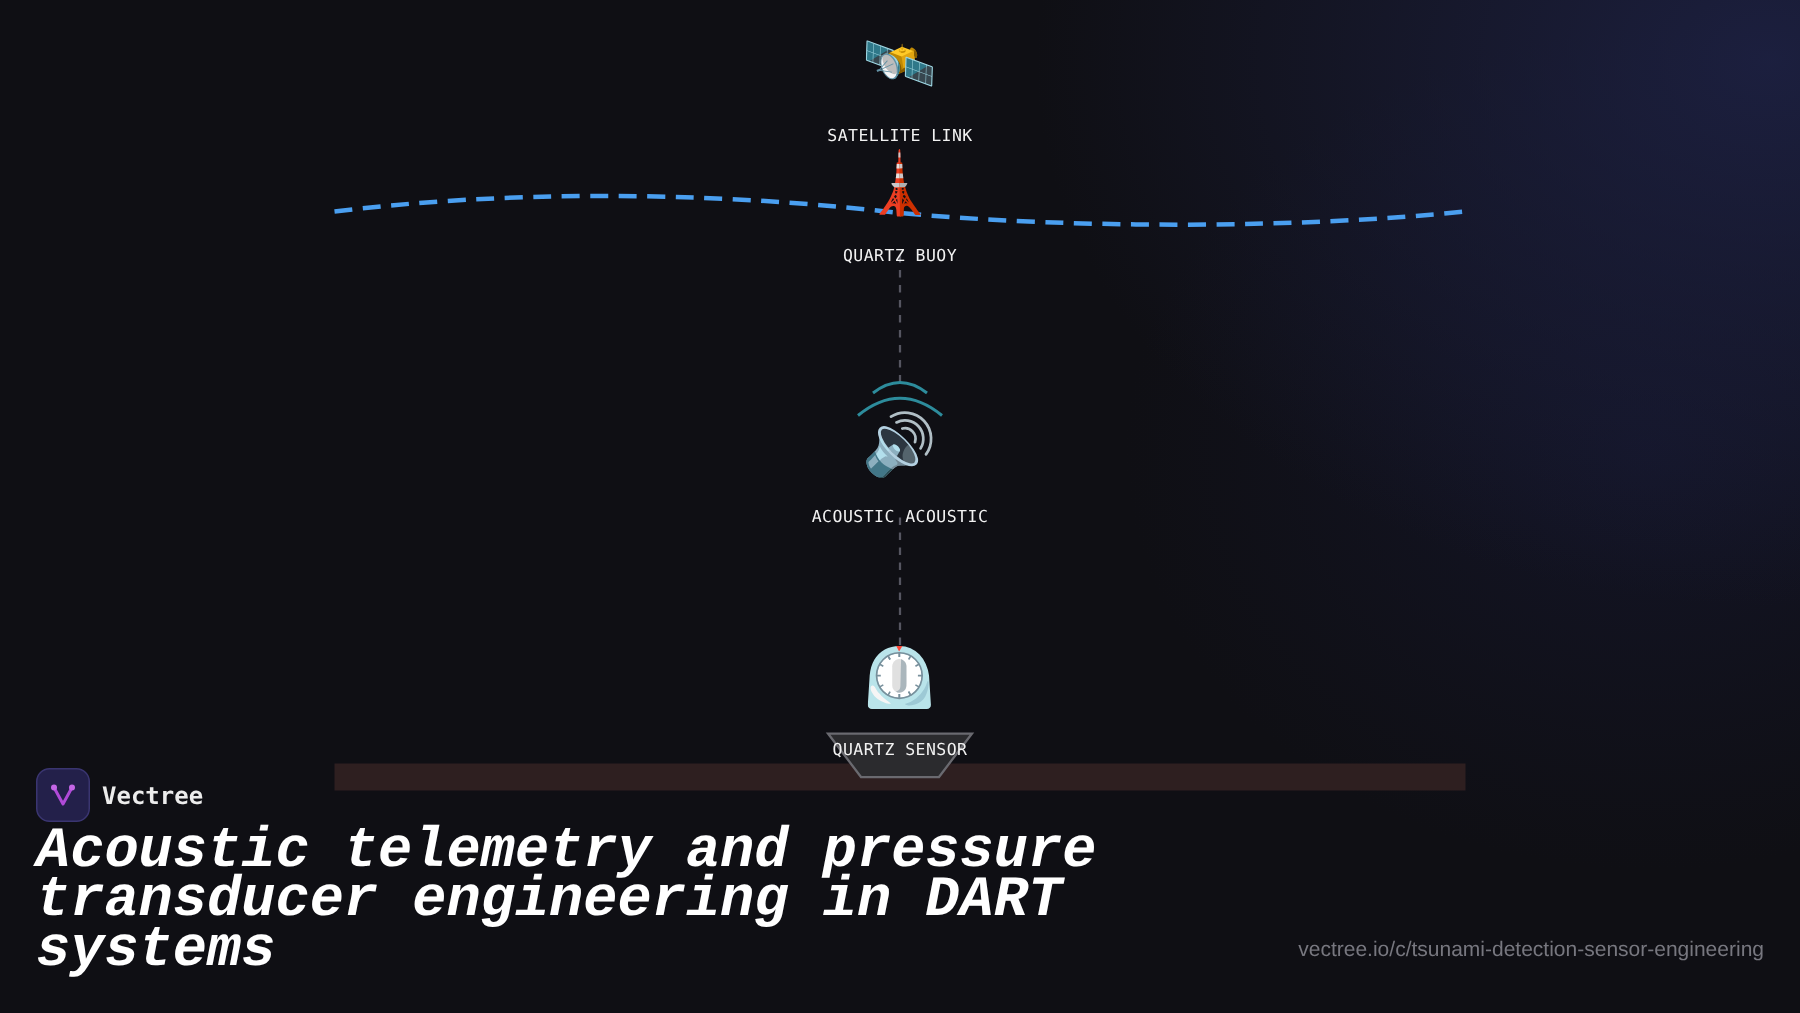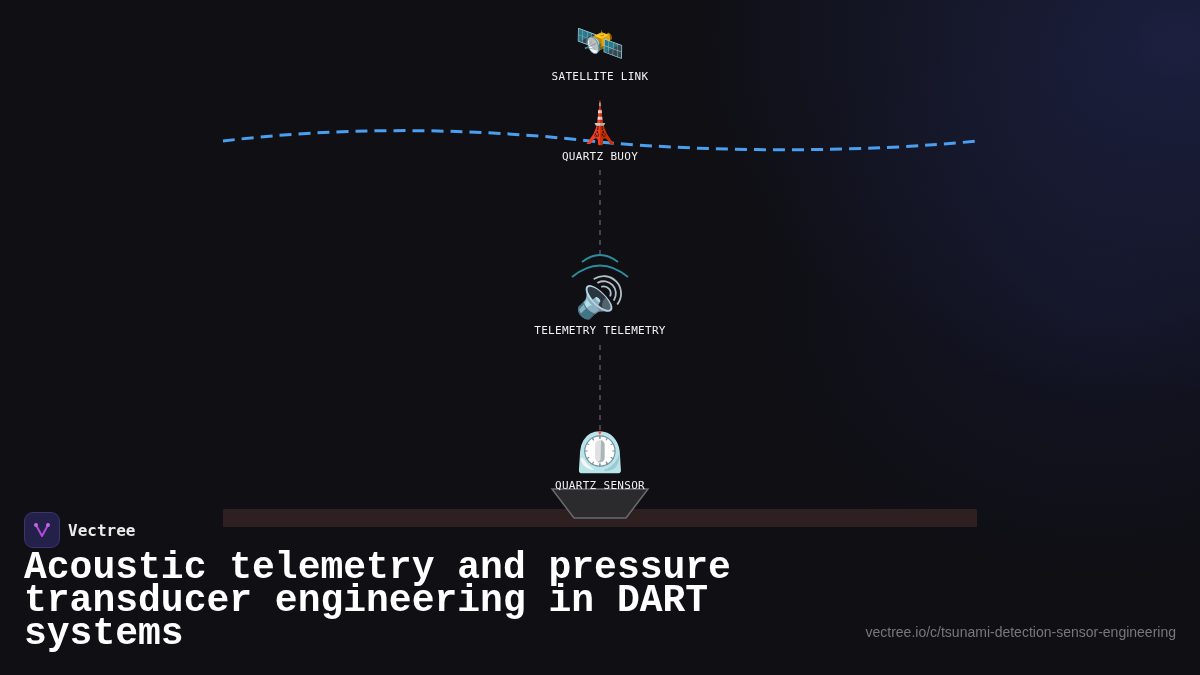--- a/index.html
+++ b/index.html
@@ -12,33 +12,34 @@
     .bg-glow {
       position:absolute; inset:0;
       background:
         radial-gradient(ellipse 700px 520px at 1180px 40px, rgba(30,34,70,0.85), rgba(15,15,20,0) 70%),
         radial-gradient(ellipse 500px 400px at 1100px 300px, rgba(22,24,50,0.6), rgba(15,15,20,0) 70%);
     }
     svg.diagram { position:absolute; left:0; top:0; }
     .node { position:absolute; text-align:center; transform:translateX(-50%); }
     .node .glyph { font-size:40px; line-height:46px; display:block; }
     .node .label {
-      font-size:11px; letter-spacing:0.3px; color:#f2f2f2; display:block; margin-top:4px;
+      font-size:11px; letter-spacing:0.3px; color:#f2f2f2; display:block; margin-top:18px;
       font-family:"DejaVu Sans Mono","Liberation Mono",monospace;
     }
     .brand { position:absolute; left:24px; top:512px; display:flex; align-items:center; gap:8px; }
     .brand .logo {
       width:34px; height:34px; border-radius:9px; background:#23204a;
       border:1px solid #3a3570; display:flex; align-items:center; justify-content:center;
     }
     .brand .name { font-size:16px; font-weight:bold; color:#ececec; }
     .title {
       position:absolute; left:24px; top:551px; width:720px;
       font-size:38px; font-weight:bold; line-height:33px; color:#fff; margin:0;
       font-family:"Liberation Mono","DejaVu Sans Mono",monospace;
+      font-style:italic;
     }
     .url {
       position:absolute; right:24px; top:624px; font-size:14px; color:#77777f;
       font-family:Liberation Sans, sans-serif;
     }
   </style>
 </head>
 <body>
 
 <div class="bg-glow"></div>
@@ -63,21 +64,21 @@
   <span class="label">SATELLITE LINK</span>
 </div>
 
 <div class="node" style="left:600px; top:100px;">
   <span class="glyph">🗼</span>
   <span class="label">QUARTZ BUOY</span>
 </div>
 
 <div class="node" style="left:600px; top:274px;">
   <span class="glyph">🔊</span>
-  <span class="label">TELEMETRY TELEMETRY</span>
+  <span class="label">ACOUSTIC ACOUSTIC</span>
 </div>
 
 <div class="node" style="left:600px; top:429px;">
   <span class="glyph">⏲️</span>
   <span class="label">QUARTZ SENSOR</span>
 </div>
 
 <div class="brand">
   <div class="logo">
     <svg width="20" height="20" viewBox="0 0 20 20">

